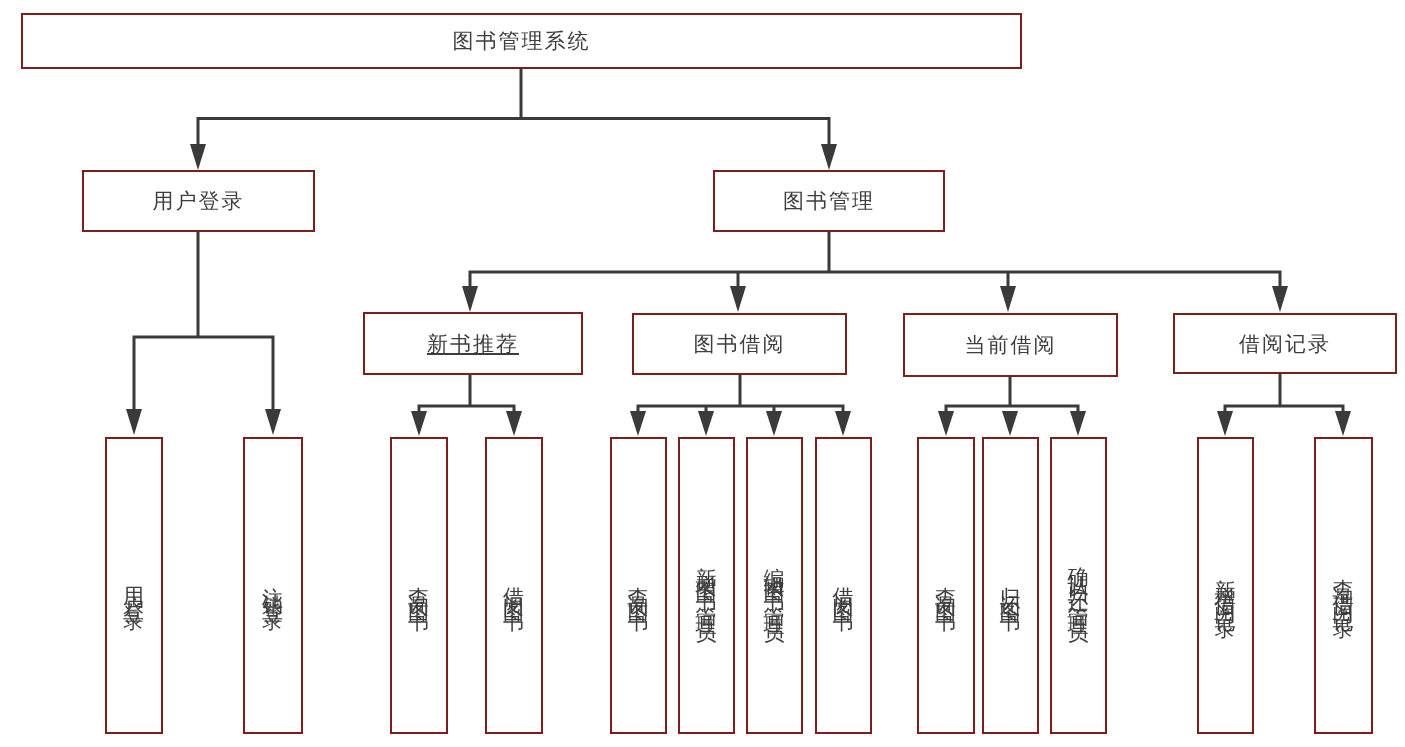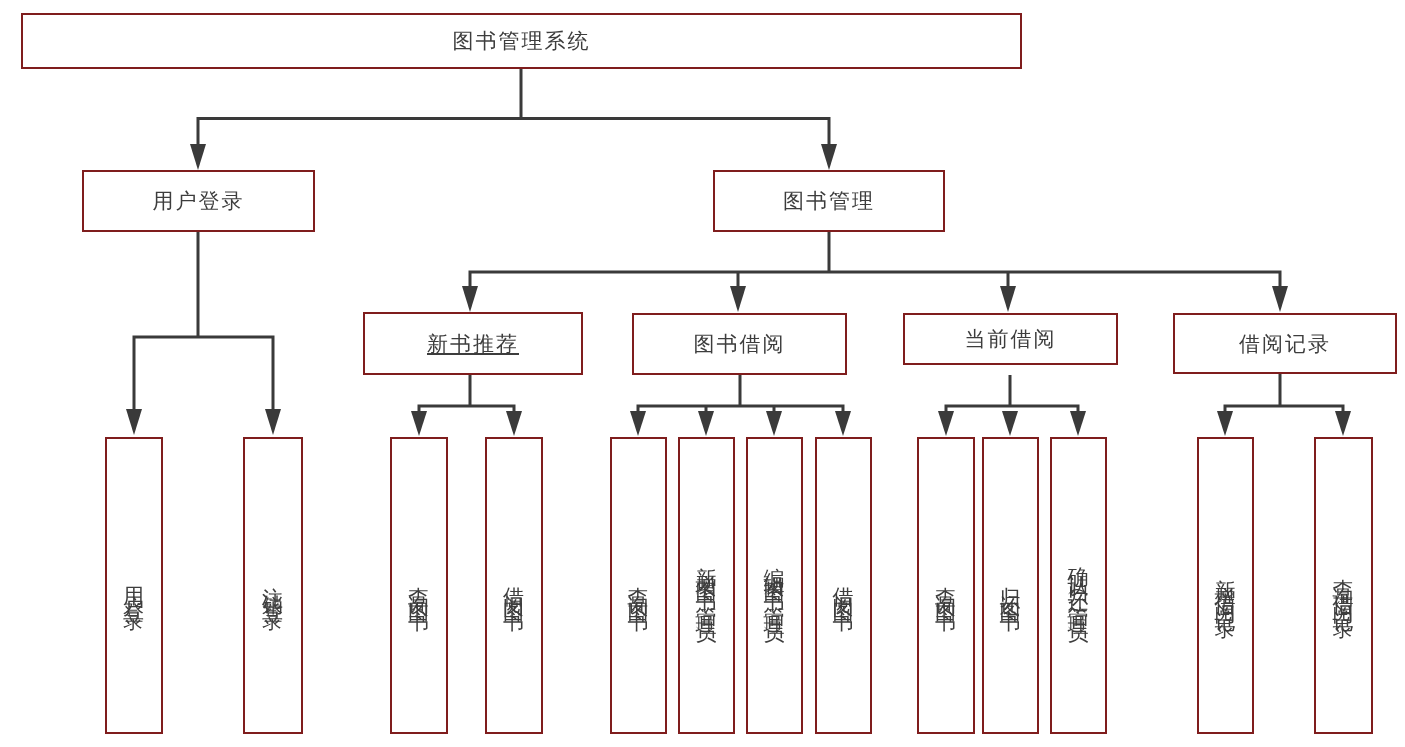--- a/index.html
+++ b/index.html
@@ -98,21 +98,21 @@
     </g>
   </svg>
 
   <div class="node" style="left:21px;top:13px;width:1001px;height:56px;">图书管理系统</div>
 
   <div class="node" style="left:82px;top:170px;width:233px;height:62px;">用户登录</div>
   <div class="node" style="left:713px;top:170px;width:232px;height:62px;">图书管理</div>
 
   <div class="node" style="left:363px;top:312px;width:220px;height:63px;text-decoration:underline;">新书推荐</div>
   <div class="node" style="left:632px;top:313px;width:215px;height:62px;">图书借阅</div>
-  <div class="node" style="left:903px;top:313px;width:215px;height:52px;">当前借阅</div>
+  <div class="node" style="left:903px;top:313px;width:215px;height:64px;">当前借阅</div>
   <div class="node" style="left:1173px;top:313px;width:224px;height:61px;">借阅记录</div>
 
   <div class="node vert" style="left:105px;top:437px;width:58px;height:297px;">用户登录</div>
   <div class="node vert" style="left:243px;top:437px;width:60px;height:297px;">注销登录</div>
 
   <div class="node vert" style="left:390px;top:437px;width:58px;height:297px;">查询图书</div>
   <div class="node vert" style="left:485px;top:437px;width:58px;height:297px;">借阅图书</div>
 
   <div class="node vert" style="left:610px;top:437px;width:57px;height:297px;">查询图书</div>
   <div class="node vert" style="left:678px;top:437px;width:57px;height:297px;">新增图书（管理员）</div>

